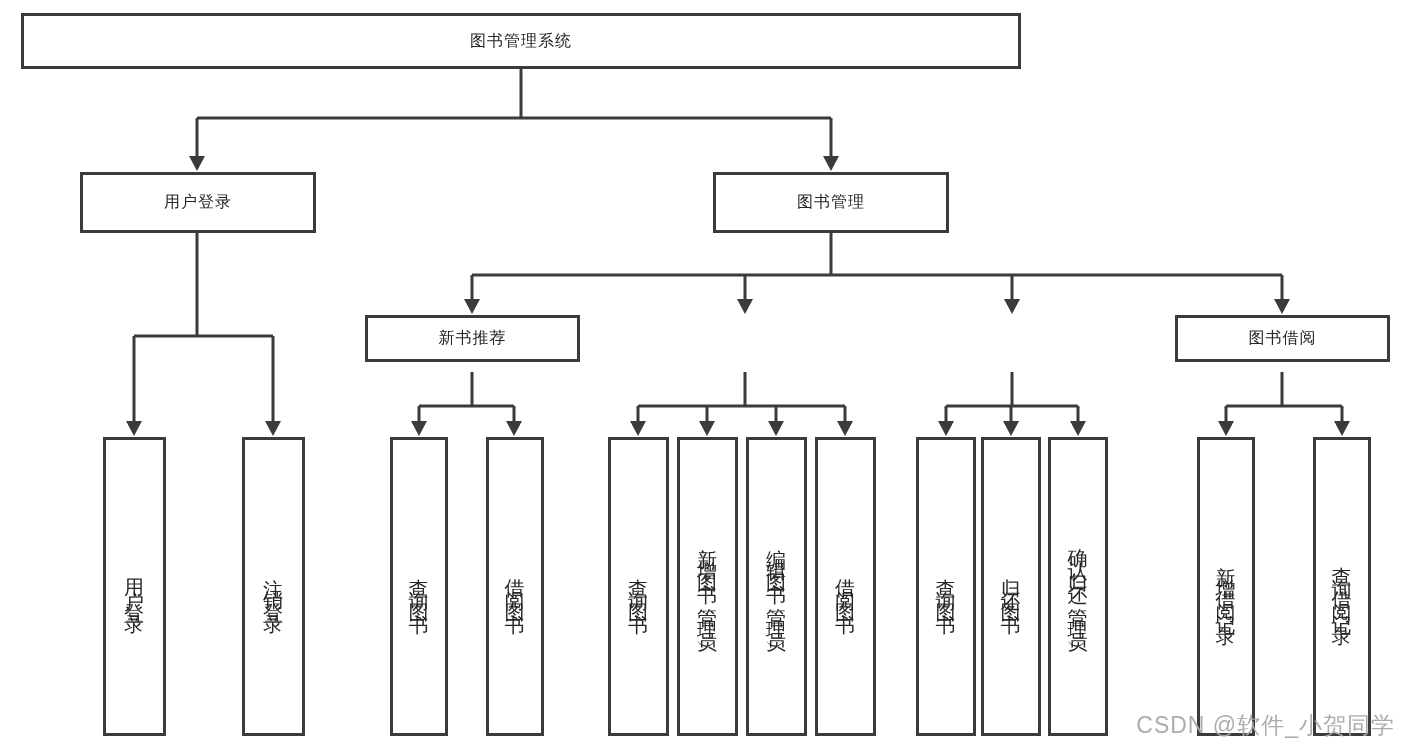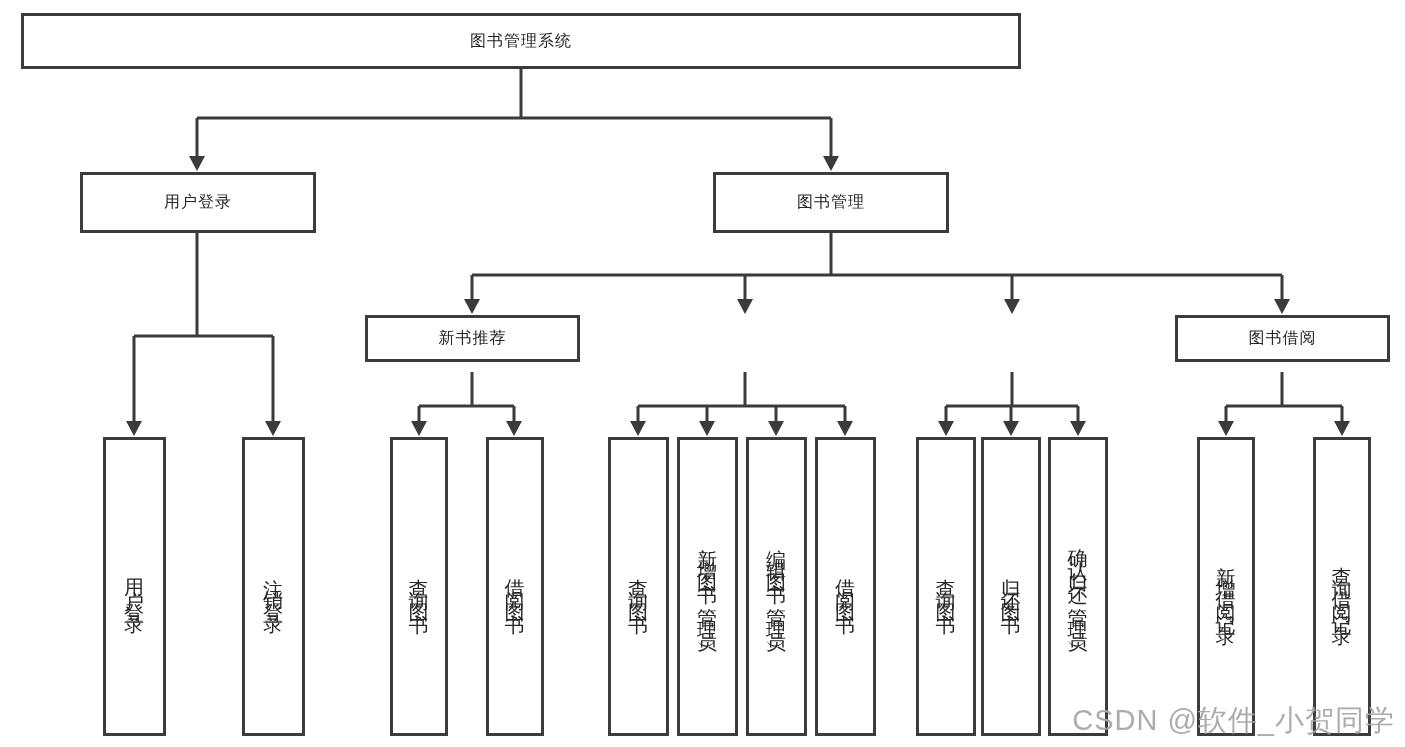--- a/index.html
+++ b/index.html
@@ -32,21 +32,21 @@
     writing-mode:vertical-rl;
     text-orientation:mixed;
     font-size:20px;
     letter-spacing:12px;
     line-height:1;
     white-space:nowrap;
   }
   .watermark{
     position:absolute;
     right:10px;bottom:6px;
-    font-size:29px;
+    font-size:23px;
     color:var(--wm);
     letter-spacing:1px;
     z-index:5;
     opacity:.95;
   }
   
   .root {left:21px;  top:13px;  width:1000px;height:56px;}
   .l1a  {left:80px;  top:172px; width:236px; height:61px;}
   .l1b  {left:713px; top:172px; width:236px; height:61px;}
   .l2   {top:315px;  width:215px;height:47px;}

